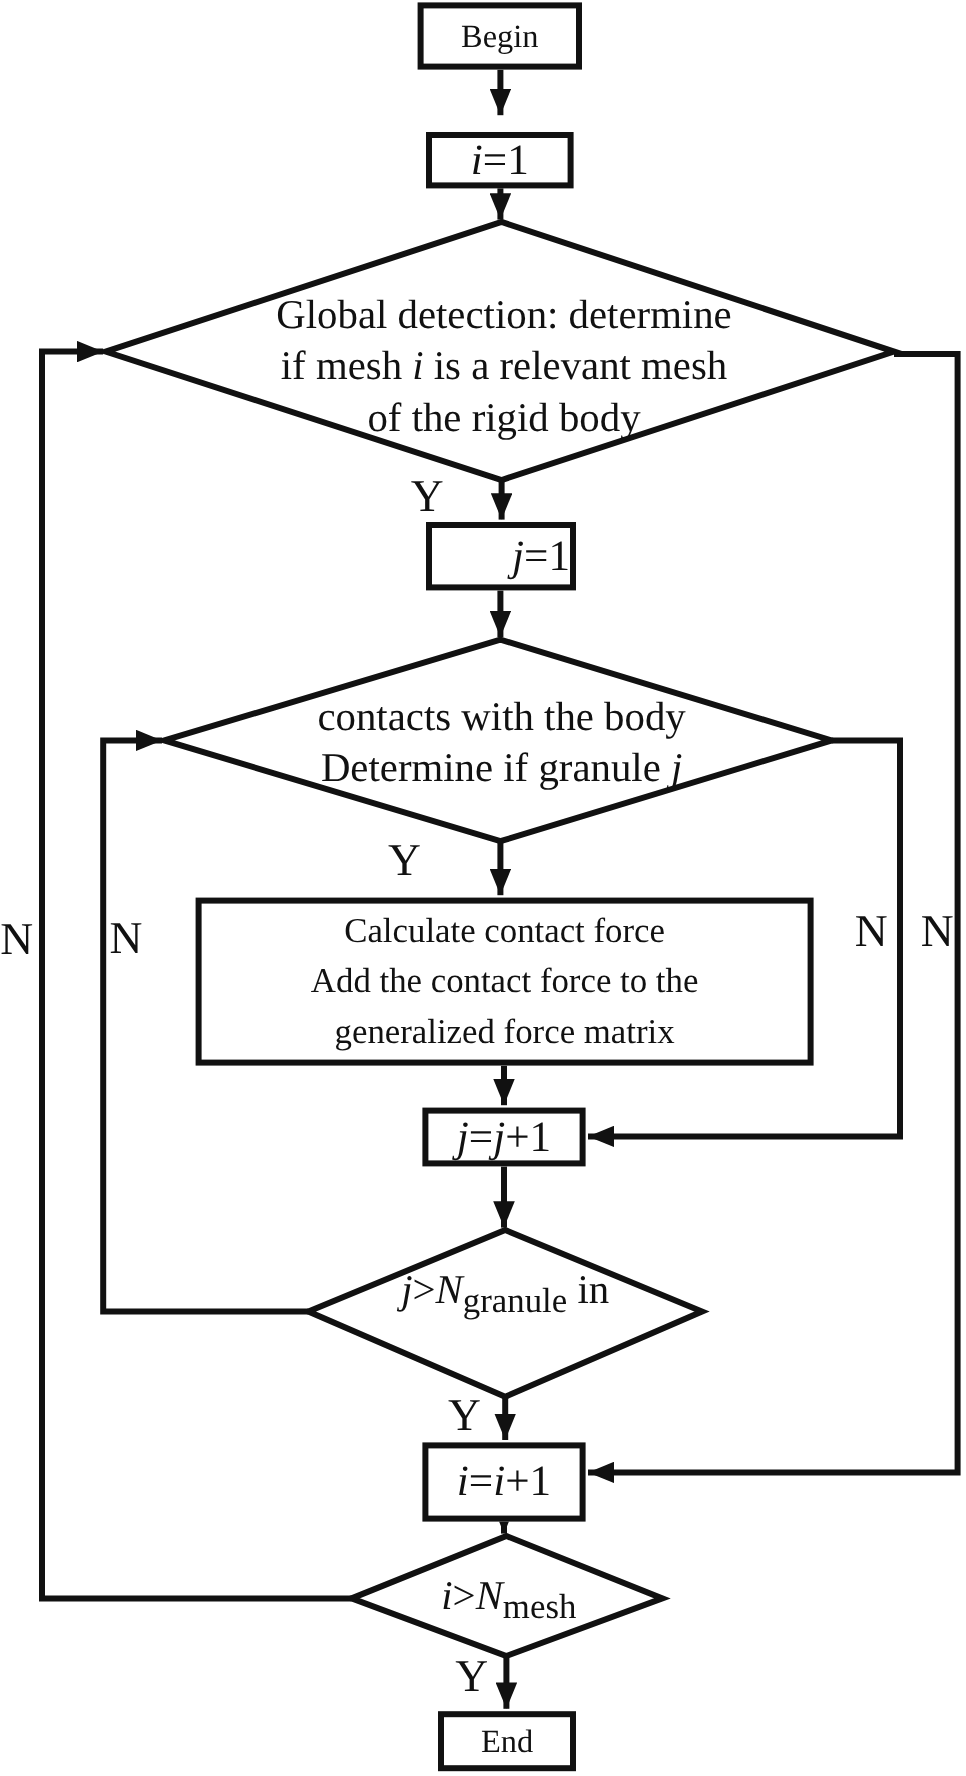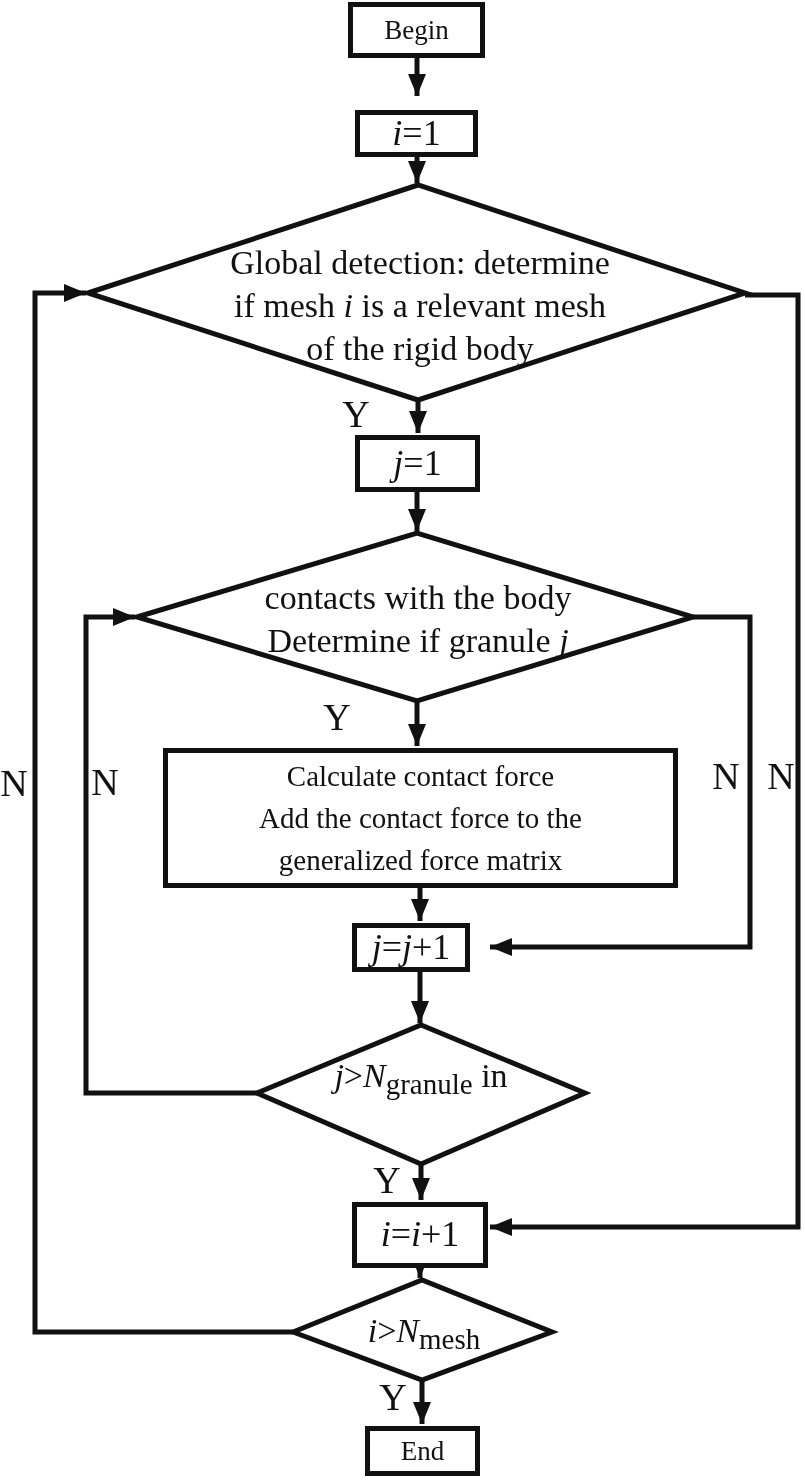--- a/index.html
+++ b/index.html
@@ -68,33 +68,33 @@
   </svg>
 
   <div class="node terminal" style="left:348px; top:2px; width:137px; height:56px;">
     <span>Begin</span>
   </div>
 
   <div class="node assign" style="left:355px; top:98px; width:123px; height:47px;margin-top:12px;">
     <span><span class="var">i</span><span>=1</span></span>
   </div>
 
-  <div class="node assign" style="left:355px; top:435px; width:125px; height:57px;">
+  <div class="node assign" style="left:355px; top:435px; width:125px; height:57px;justify-content:flex-end;">
     <span><span class="var">j</span><span>=1</span></span>
   </div>
 
   <div class="node process" style="left:163px; top:748px; width:515px; height:140px;">
     <div>
       <div>Calculate contact force</div>
       <div>Add the contact force to the</div>
       <div>generalized force matrix</div>
     </div>
   </div>
 
-  <div class="node assign" style="left:352px; top:923px; width:118px; height:49px;">
+  <div class="node assign" style="left:352px; top:923px; width:136px; height:49px;">
     <span><span class="var">j</span><span>=</span><span class="var">j</span><span>+1</span></span>
   </div>
 
   <div class="node assign" style="left:352px; top:1202px; width:136px; height:66px;">
     <span><span class="var">i</span><span>=</span><span class="var">i</span><span>+1</span></span>
   </div>
 
   <div class="node terminal" style="left:365px; top:1426px; width:115px; height:50px;">
     <span>End</span>
   </div>

